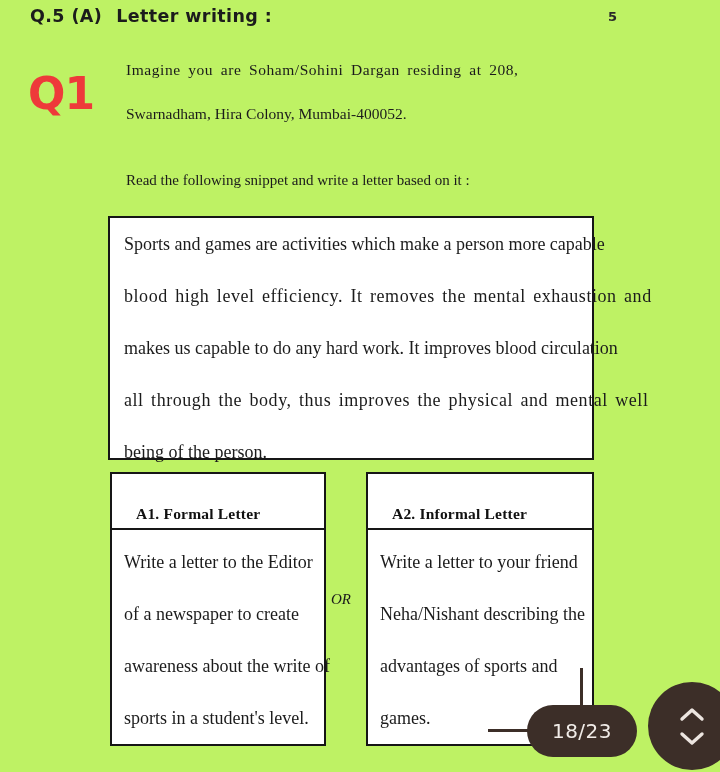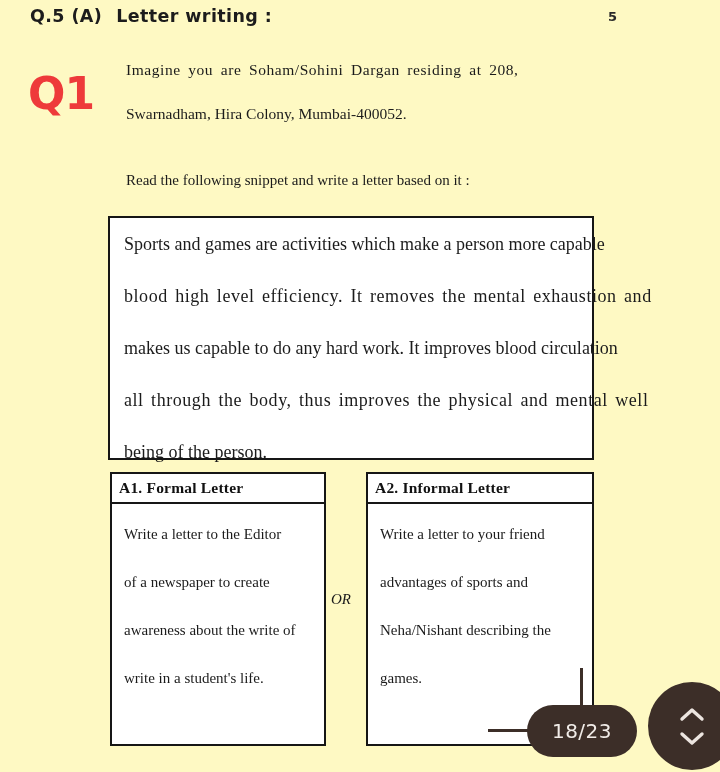--- a/index.html
+++ b/index.html
@@ -9,21 +9,21 @@
     background: #ffffff;
   }
   body {
     font-family: "Liberation Serif", serif;
     -webkit-font-smoothing: antialiased;
   }
   #page {
     position: relative;
     width: 720px;
     height: 772px;
-    background: #fef9c3;
+    background: #bef264;
     overflow: hidden;
   }
 
   
   .qhead {
     position: absolute;
     left: 30px;
     top: 6px;
     font-family: "DejaVu Sans", sans-serif;
     font-weight: bold;
@@ -116,29 +116,30 @@
   }
   .opt-left  { left: 110px; top: 472px; width: 216px; height: 274px; }
   .opt-right { left: 366px; top: 472px; width: 228px; height: 274px; }
 
   .opt-header {
     box-sizing: border-box;
     height: 30px;
     border-bottom: 2.2px solid #161616;
     display: flex;
     align-items: center;
-    padding-left: 7px;
+    padding-left: 24px;
     font-weight: bold;
     font-size: 15.5px;
     color: #111111;
     letter-spacing: 0.2px;
+    margin-top: 26px;
   }
   .opt-body {
     padding: 22px 10px 0 12px;
-    font-size: 15px;
+    font-size: 18px;
     color: #1b1b1b;
   }
   .opt-body .ol {
     display: block;
     margin-bottom: 31px;
     white-space: nowrap;
   }
 
   .or-label {
     position: absolute;
@@ -234,32 +235,32 @@
       <span class="sl">being of the person.</span>
     </div>
   </div>
 
   <div class="opt-box opt-left">
     <div class="opt-header">A1. Formal Letter</div>
     <div class="opt-body">
       <span class="ol">Write a letter to the Editor</span>
       <span class="ol">of a newspaper to create</span>
       <span class="ol">awareness about the write of</span>
-      <span class="ol">write in a student's life.</span>
+      <span class="ol">sports in a student's level.</span>
     </div>
   </div>
 
   <div class="or-label">OR</div>
 
   <div class="opt-box opt-right">
     <div class="opt-header">A2. Informal Letter</div>
     <div class="opt-body">
       <span class="ol">Write a letter to your friend</span>
+      <span class="ol">Neha/Nishant describing the</span>
       <span class="ol">advantages of sports and</span>
-      <span class="ol">Neha/Nishant describing the</span>
       <span class="ol">games.</span>
     </div>
   </div>
 
   <div class="pill-stem-top"></div>
   <div class="pill-stem-left"></div>
   <div class="page-pill">18/23</div>
 
   <div class="scroll-fab">
     <span class="chev-hit">

